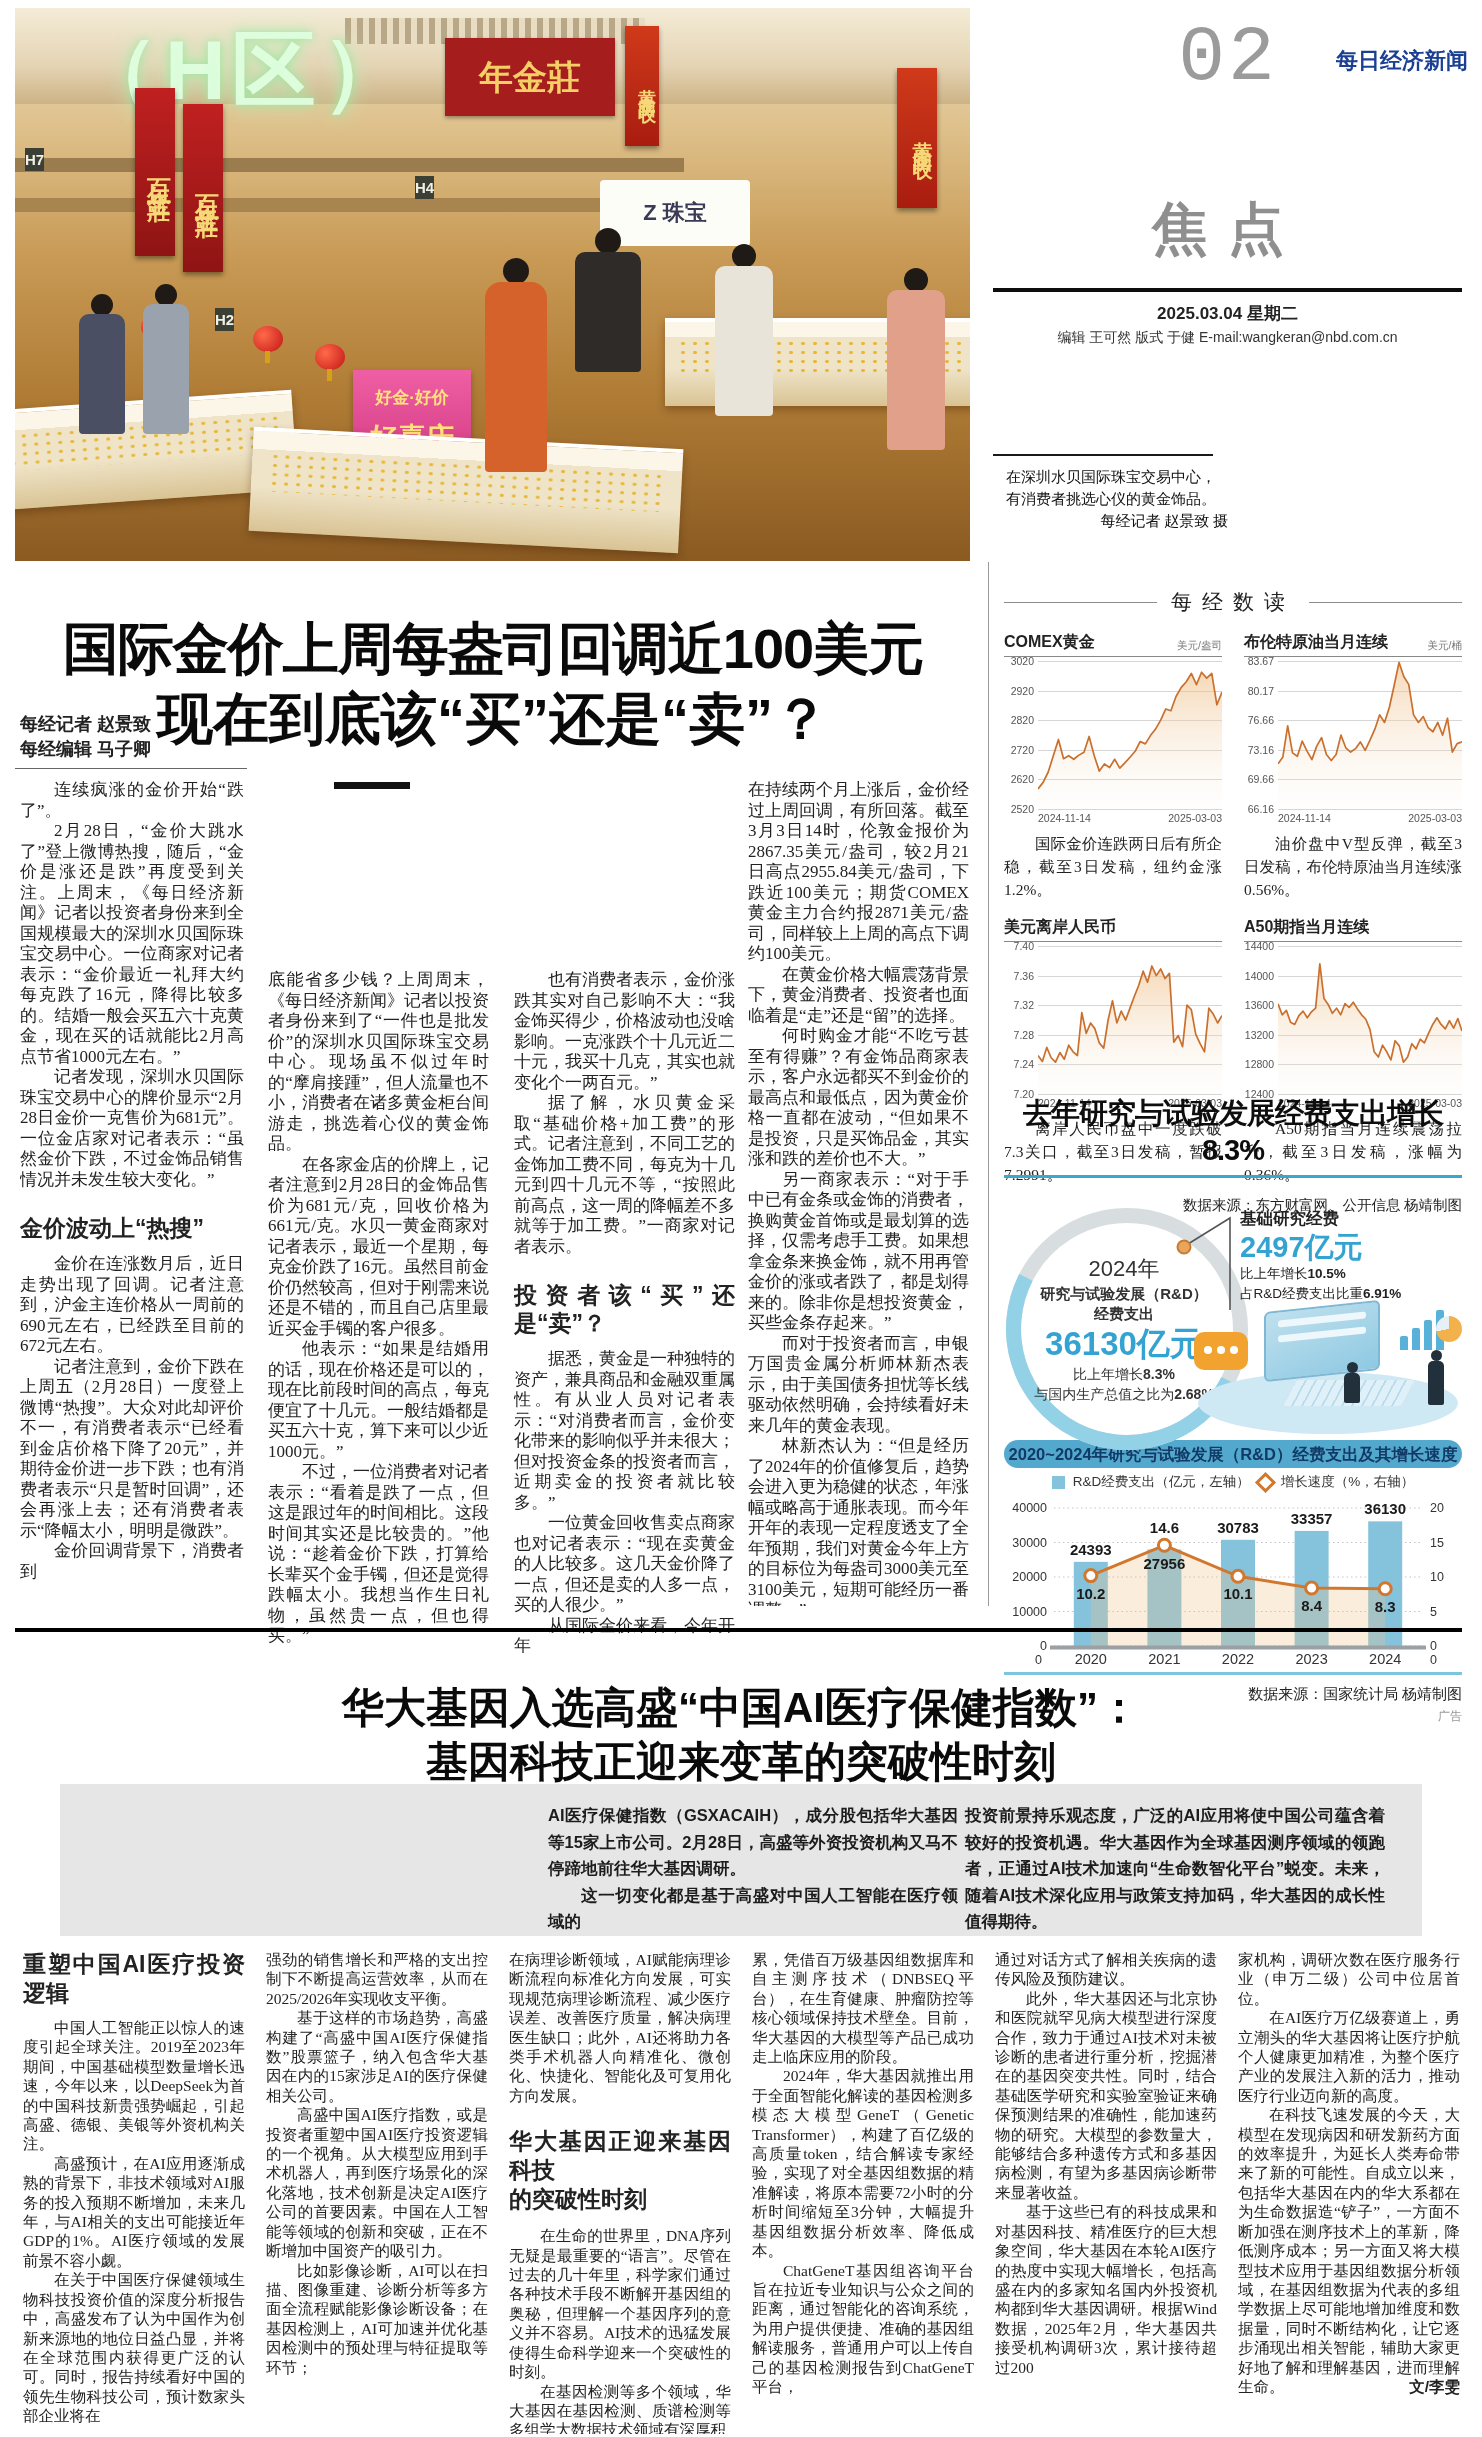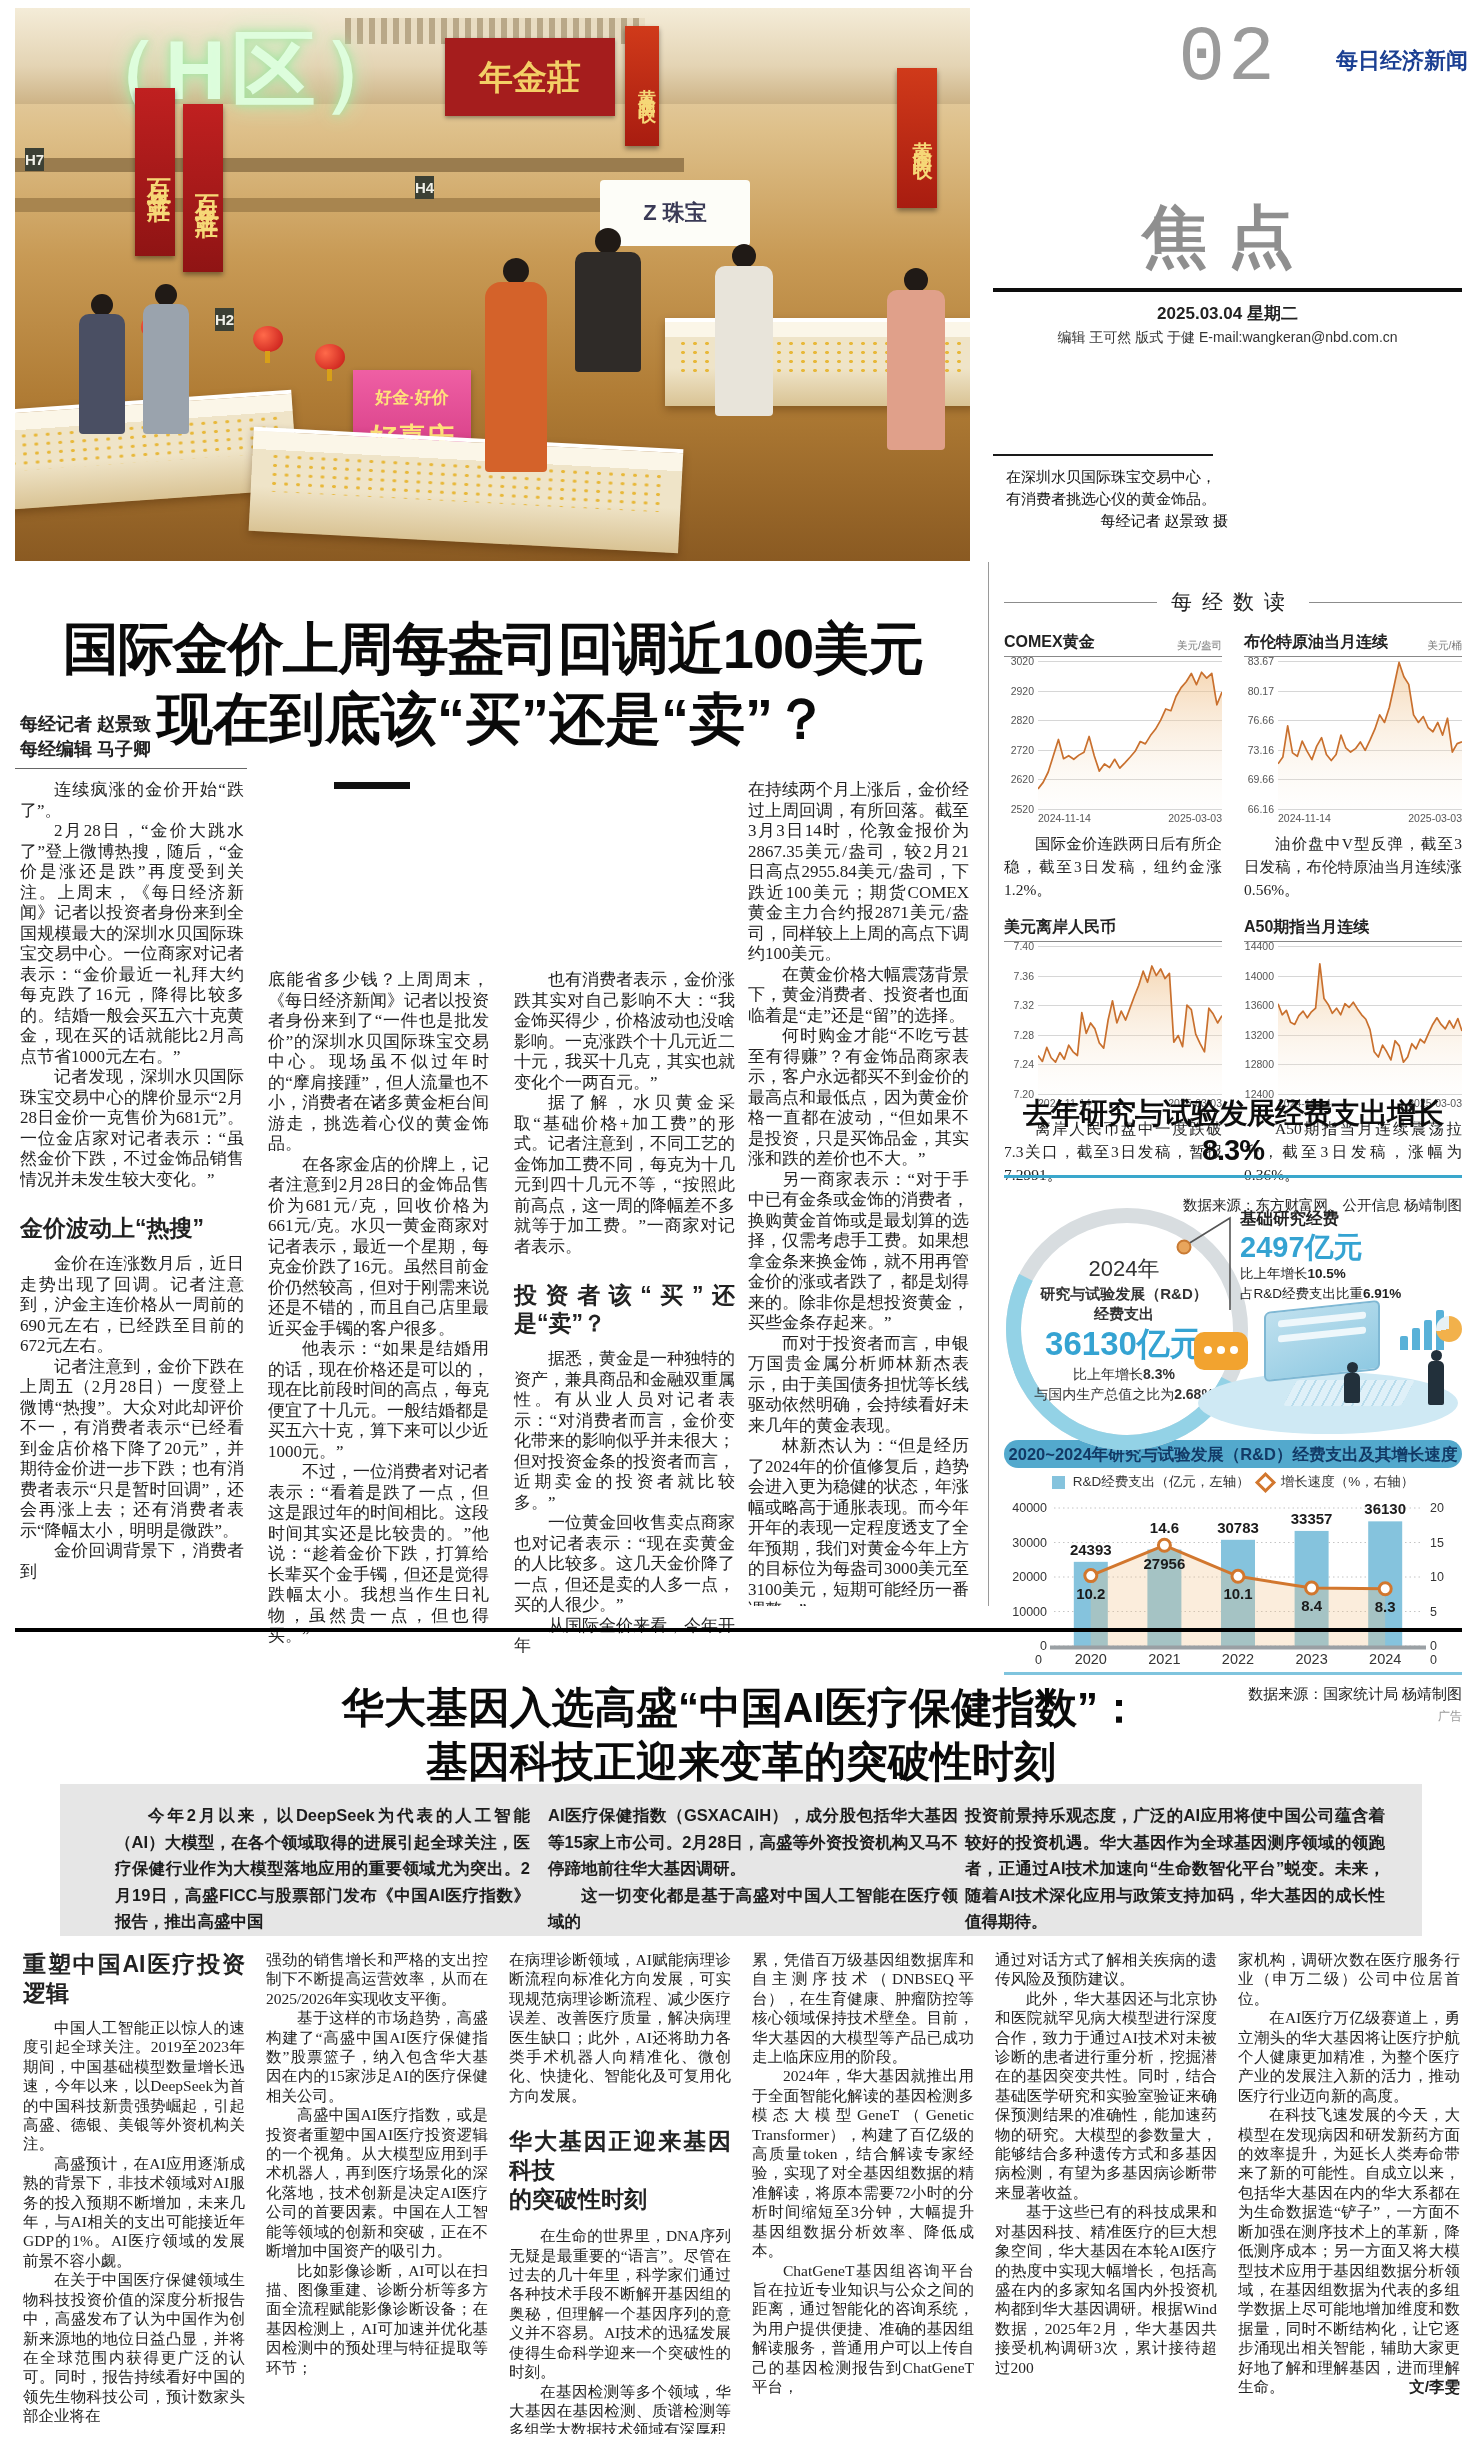--- a/index.html
+++ b/index.html
@@ -36,21 +36,21 @@
   .ph-person .head{width:22px;height:22px;border-radius:50%;background:#201a16;margin:0 auto;}
   .ph-person .body{width:46px;height:86px;border-radius:10px 10px 4px 4px;margin-top:-2px;}
   .ph-whitesign{position:absolute;left:585px;top:172px;width:150px;height:66px;background:#fdfdf8;border-radius:4px;
       color:#3a3a56;font-weight:bold;text-align:center;line-height:66px;font-size:22px;font-family:"Liberation Sans",sans-serif;}
 
   
   .pg-num{position:absolute;left:1148px;top:14px;width:160px;text-align:center;font-size:78px;color:#9b9b9b;
       font-family:Liberation Mono, monospace;letter-spacing:3px;}
   .masthead{position:absolute;left:1318px;top:46px;width:150px;text-align:right;font-size:22px;font-weight:bold;
       color:#1b3f92;font-family:"Liberation Sans",sans-serif;}
-  .section-title{position:absolute;left:1092px;top:192px;width:272px;text-align:center;font-size:66px;font-weight:bold;
+  .section-title{position:absolute;left:1092px;top:192px;width:272px;text-align:center;font-size:56px;font-weight:bold;
       color:#8f8f8f;letter-spacing:20px;font-family:"Liberation Sans",sans-serif;}
   .head-rule{position:absolute;left:993px;top:288px;width:469px;height:4px;background:#0d0d0d;}
   .pg-date{position:absolute;left:993px;top:302px;width:469px;text-align:center;font-size:17px;font-weight:bold;font-family:"Liberation Sans",sans-serif;}
   .pg-editor{position:absolute;left:993px;top:329px;width:469px;text-align:center;font-size:14px;color:#333;font-family:"Liberation Sans",sans-serif;}
   .cap-rule{position:absolute;left:993px;top:454px;width:220px;height:2px;background:#1a1a1a;}
   .photo-caption{position:absolute;left:1006px;top:466px;width:236px;font-size:15px;line-height:22px;color:#111;}
   .photo-caption .credit{text-align:right;padding-right:14px;}
 
   
   .gold-h1{position:absolute;left:20px;top:574px;width:946px;text-align:center;font-size:56px;font-weight:bold;
@@ -509,23 +509,20 @@
     <div class="rnd-blue"></div>
     <div class="rnd-source">数据来源：国家统计局 杨靖制图</div>
     <div class="rnd-ad">广告</div>
   </section>
 
   <div class="bottom-rule"></div>
   <h1 class="bgi-h1">华大基因入选高盛“中国AI医疗保健指数”：</h1>
   <h1 class="bgi-h2">基因科技正迎来变革的突破性时刻</h1>
 
   <div class="intro">
-    <div class="intro-col" style="left:55px;width:415px;">
-        <p>今年2月以来，以DeepSeek为代表的人工智能（AI）大模型，在各个领域取得的进展引起全球关注，医疗保健行业作为大模型落地应用的重要领域尤为突出。2月19日，高盛FICC与股票部门发布《中国AI医疗指数》报告，推出高盛中国</p>
-      </div>
     <div class="intro-col" style="left:488px;width:410px;">
         <p class="noind">AI医疗保健指数（GSXACAIH），成分股包括华大基因等15家上市公司。2月28日，高盛等外资投资机构又马不停蹄地前往华大基因调研。</p>
         <p>这一切变化都是基于高盛对中国人工智能在医疗领域的</p>
       </div>
     <div class="intro-col" style="left:905px;width:420px;">
         <p class="noind">投资前景持乐观态度，广泛的AI应用将使中国公司蕴含着较好的投资机遇。华大基因作为全球基因测序领域的领跑者，正通过AI技术加速向“生命数智化平台”蜕变。未来，随着AI技术深化应用与政策支持加码，华大基因的成长性值得期待。</p>
       </div>
   </div>
 
   <div class="bgi-col" style="left:23px;">

